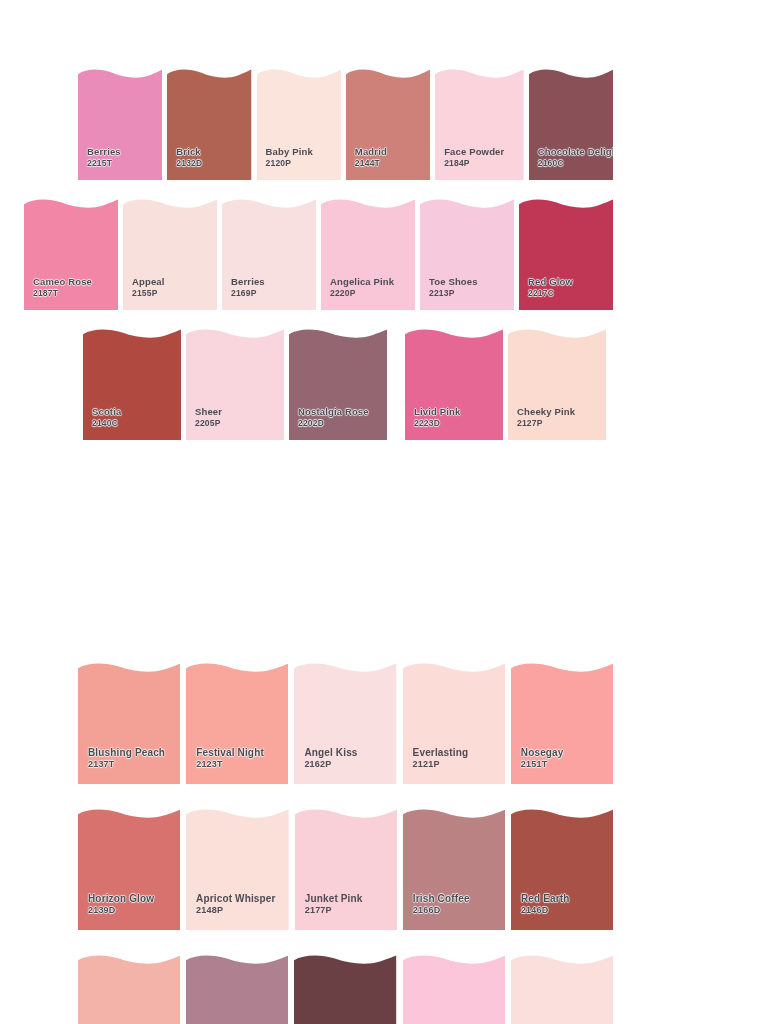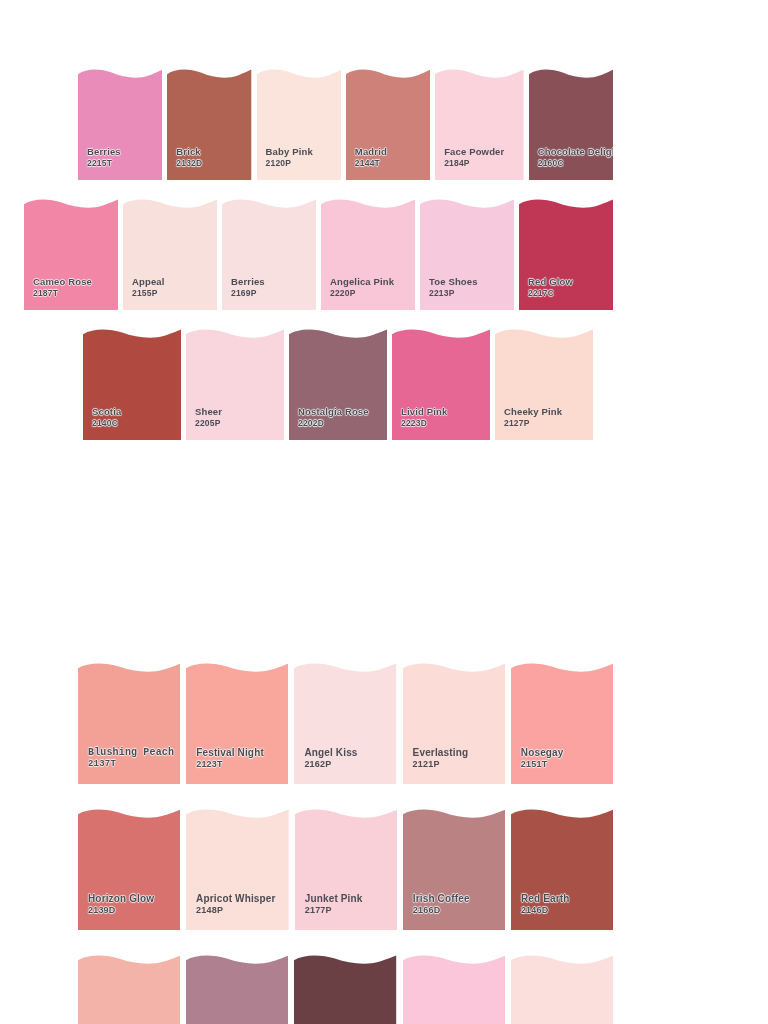--- a/index.html
+++ b/index.html
@@ -274,21 +274,21 @@
           <div class="paint">
             <svg viewBox="0 0 98 112" preserveAspectRatio="none" aria-hidden="true">
               <path d="M 0 6.2 C 9.8 0.2, 25.48 0.2, 39.2 4.6000000000000005 C 52.92 9.5, 68.6 11.799999999999999, 82.32 7.6 C 90.16000000000001 5, 95.06 2.6, 98 1.6 L 98 112 L 0 112 Z" fill="#936672"></path>
             </svg>
           </div>
           <div class="swatch-label">
             <span class="swatch-name">Nostalgia Rose</span>
             <span class="swatch-code">2202D</span>
           </div>
         </div>
-        <div class="swatch dark" style="width: 98px; height: 112px; margin-left: 5px;">
+        <div class="swatch dark" style="width: 98px; height: 112px; margin-left: 18px;">
           <div class="paint">
             <svg viewBox="0 0 98 112" preserveAspectRatio="none" aria-hidden="true">
               <path d="M 0 6.2 C 9.8 0.2, 25.48 0.2, 39.2 4.6000000000000005 C 52.92 9.5, 68.6 11.799999999999999, 82.32 7.6 C 90.16000000000001 5, 95.06 2.6, 98 1.6 L 98 112 L 0 112 Z" fill="#e66694"></path>
             </svg>
           </div>
           <div class="swatch-label">
             <span class="swatch-name">Livid Pink</span>
             <span class="swatch-code">2223D</span>
           </div>
         </div>
@@ -300,21 +300,21 @@
           </div>
           <div class="swatch-label">
             <span class="swatch-name">Cheeky Pink</span>
             <span class="swatch-code">2127P</span>
           </div>
         </div>
       </div>
     </div>
   <div class="swatch-group" id="group-2">
       <div class="swatch-row">
-        <div class="swatch dark" style="width: 110px; height: 122px; font-family: Liberation Mono, monospace;">
+        <div class="swatch dark" style="width: 110px; height: 122px;">
           <div class="paint">
             <svg viewBox="0 0 110 122" preserveAspectRatio="none" aria-hidden="true">
               <path d="M 0 6.2 C 11 0.2, 28.6 0.2, 44 4.6000000000000005 C 59.400000000000006 9.5, 77 11.799999999999999, 92.39999999999999 7.6 C 101.2 5, 106.7 2.6, 110 1.6 L 110 122 L 0 122 Z" fill="#f3a196"></path>
             </svg>
           </div>
           <div class="swatch-label">
             <span class="swatch-name">Blushing Peach</span>
             <span class="swatch-code">2137T</span>
           </div>
         </div>

